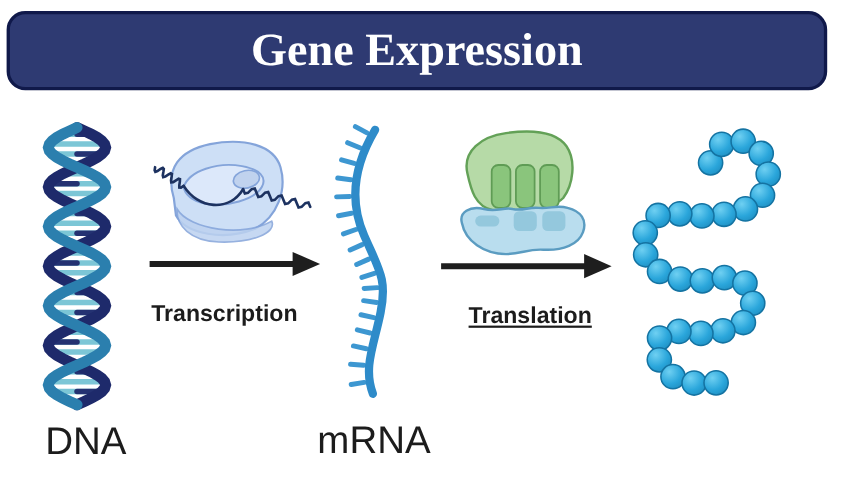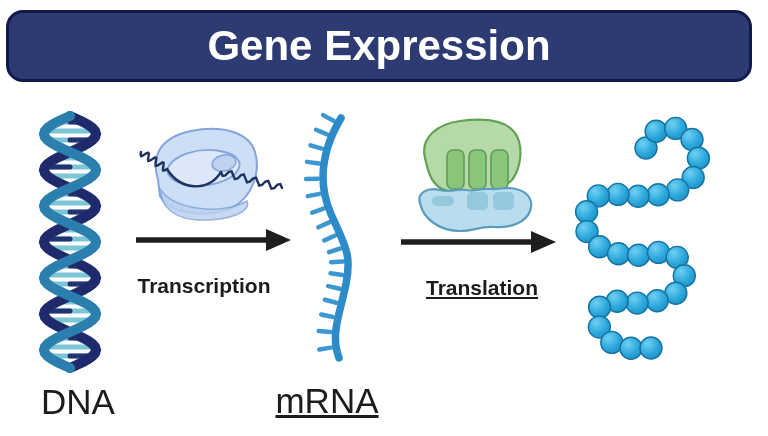--- a/index.html
+++ b/index.html
@@ -1,28 +1,28 @@
 <!DOCTYPE html>
 <html style="--label-color: #1c1c1c; --arrow-color: #1e1e1e; --dna-strand-dark: #1e2a6b; --dna-strand-blue: #2b7fae; --dna-rung-light: #7cc6d6; --dna-rung-dark: #243272; --mrna-blue: #2e8bc9; --mrna-tick: #3d97d1; --polymerase-fill: #cddff6; --polymerase-stroke: #84a4da; --polymerase-inner: #dce8fa; --polymerase-lip: #bdd2f0; --polymerase-hole: #c0d2ee; --polymerase-thread: #1d3260; --ribosome-green-fill: #b6daa7; --ribosome-green-stroke: #63a157; --ribosome-green-rect: #8ac57c; --ribosome-green-rect-stroke: #5f9c55; --ribosome-blue-fill: #b9ddee; --ribosome-blue-stroke: #5b9cc1; --ribosome-blue-rect: #94c8dd; --protein-bead-hi: #6fd0f2; --protein-bead-fill: #2aa6db; --protein-bead-deep: #1b86b8; --protein-bead-edge: #1473a2; --banner-bg: #2e3a72; --banner-border: #10194a; --banner-text: #ffffff;"><head>
 <meta charset="utf-8">
 <style>
   html,body{margin:0;padding:0;background:#fff;}
   .canvas{position:relative;width:768px;height:436px;background:#ffffff;overflow:hidden;
           font-family:"Liberation Sans", sans-serif;}
   .banner{position:absolute;left:6px;top:10px;width:740px;height:66px;
           background:var(--banner-bg);border:3px solid var(--banner-border);
-          border-radius:17px;display:flex;align-items:center;justify-content:center;}
+          border-radius:17px;display:flex;align-items:center;justify-content:center;font-family:Liberation Serif, serif;}
   .banner span{color:var(--banner-text);font-size:42px;font-weight:bold;letter-spacing:0px;}
   svg.art{position:absolute;left:0;top:0;}
   .lbl{position:absolute;color:var(--label-color);white-space:nowrap;
        transform:translateX(-50%);}
   .stage-lbl{font-size:35px;font-weight:400;}
   .proc-lbl{font-size:21px;font-weight:bold;}
   #lbl-dna{left:78px;top:382px;}
-  #lbl-mrna{left:327px;top:381px;text-decoration:underline;}
+  #lbl-mrna{left:340px;top:381px;}
   #lbl-protein{left:635px;top:379px;}
   #lbl-transcription{left:204px;top:274px;}
   #lbl-translation{left:482px;top:276px;text-decoration:underline;}
 </style>
 </head>
 <body>
 
 <div class="canvas">
 
   <div class="banner">

